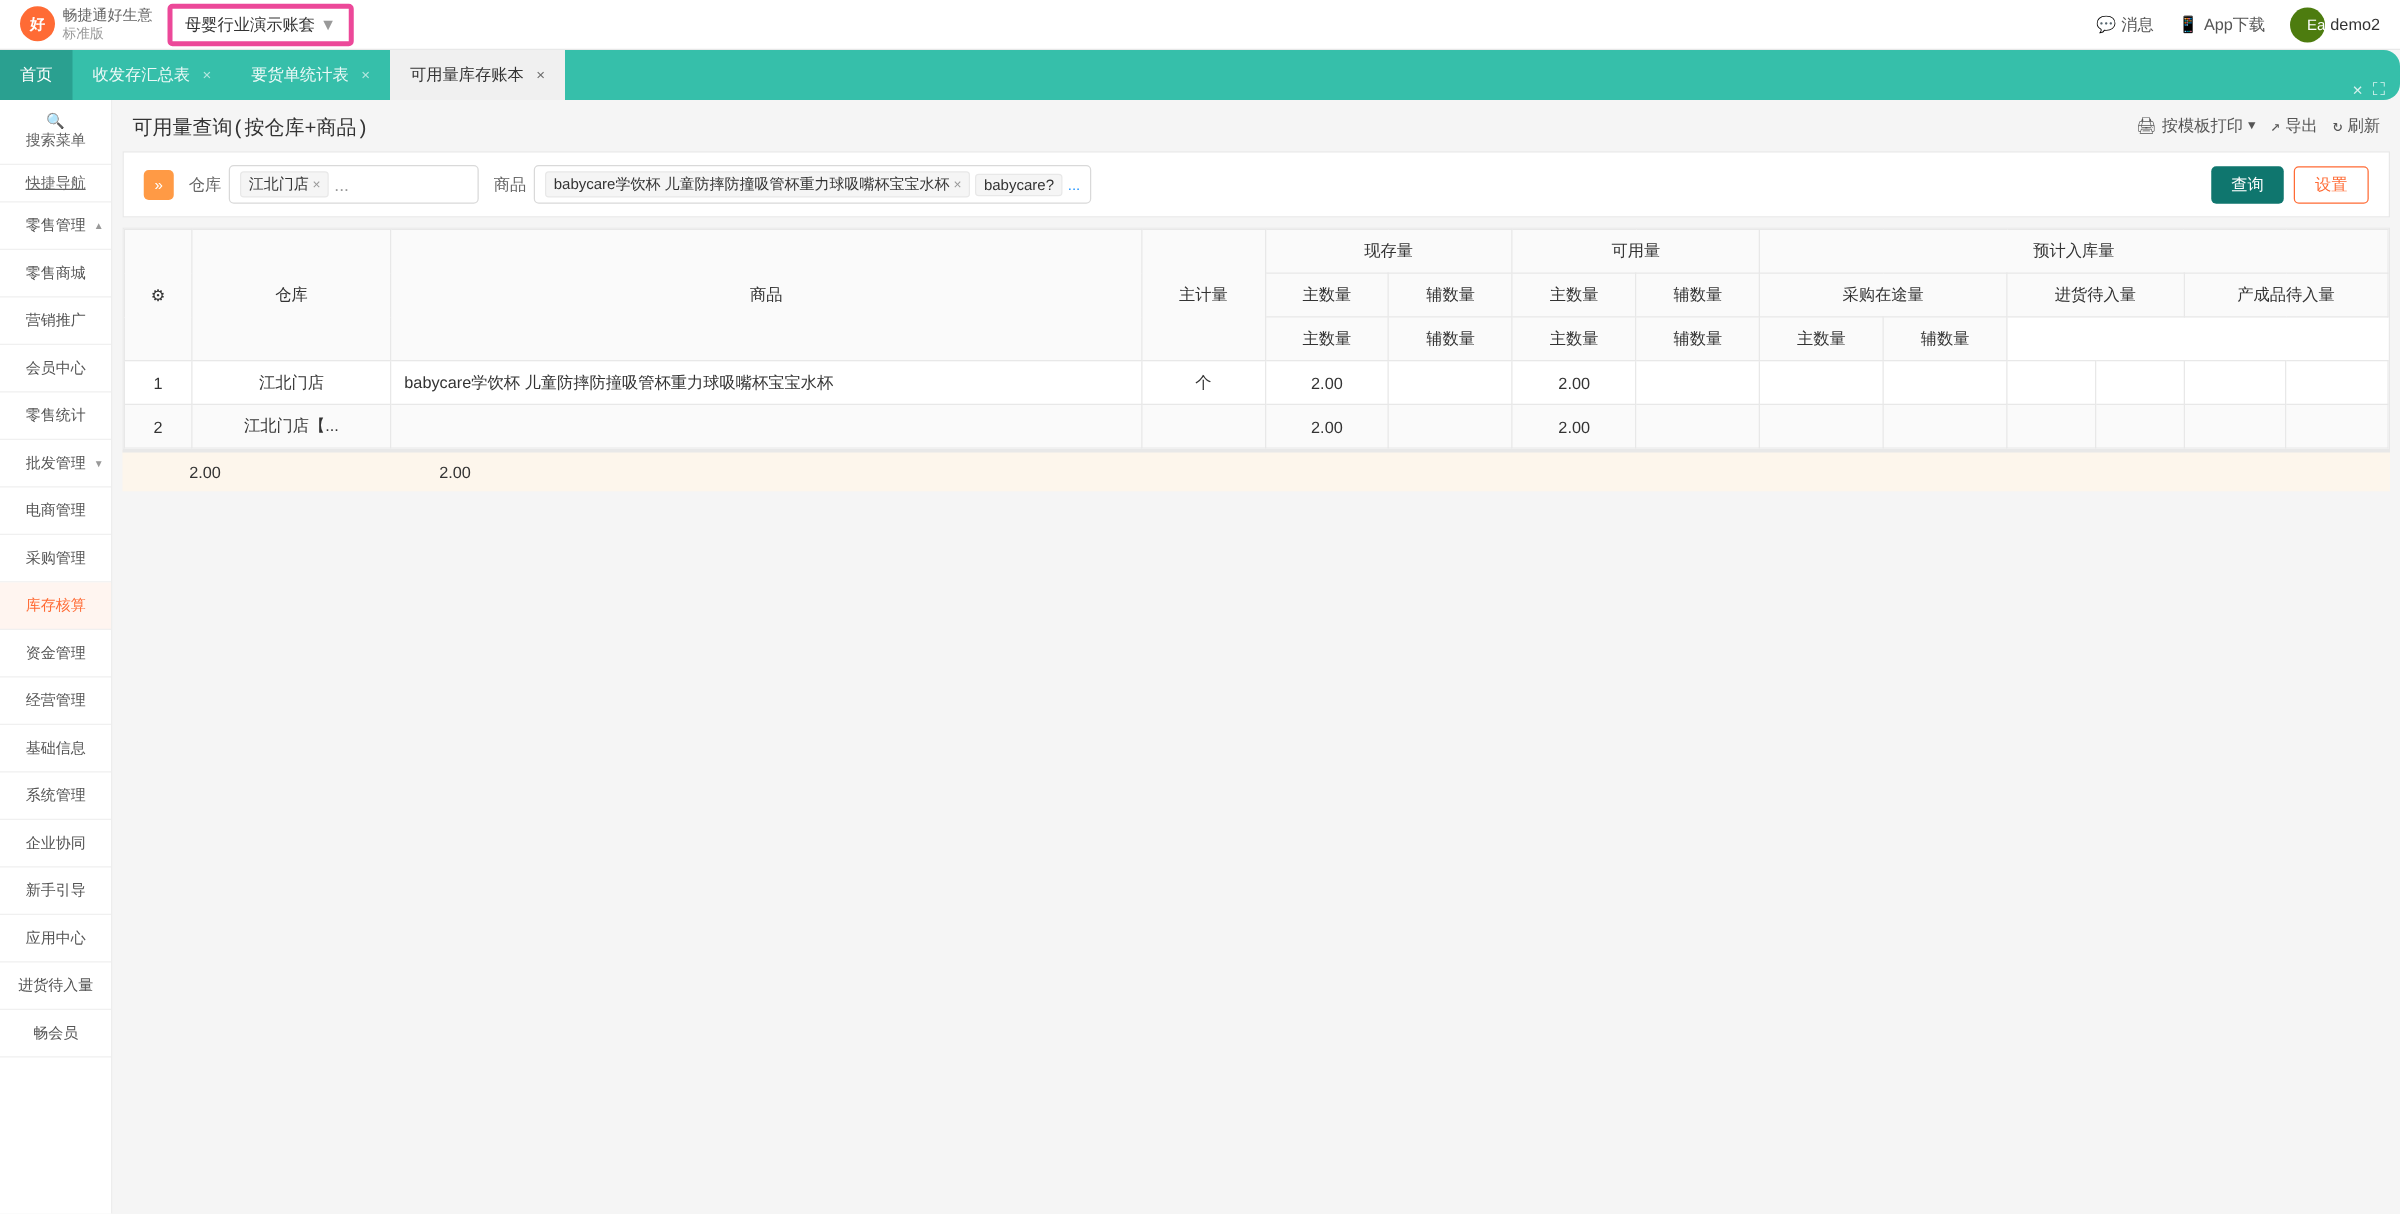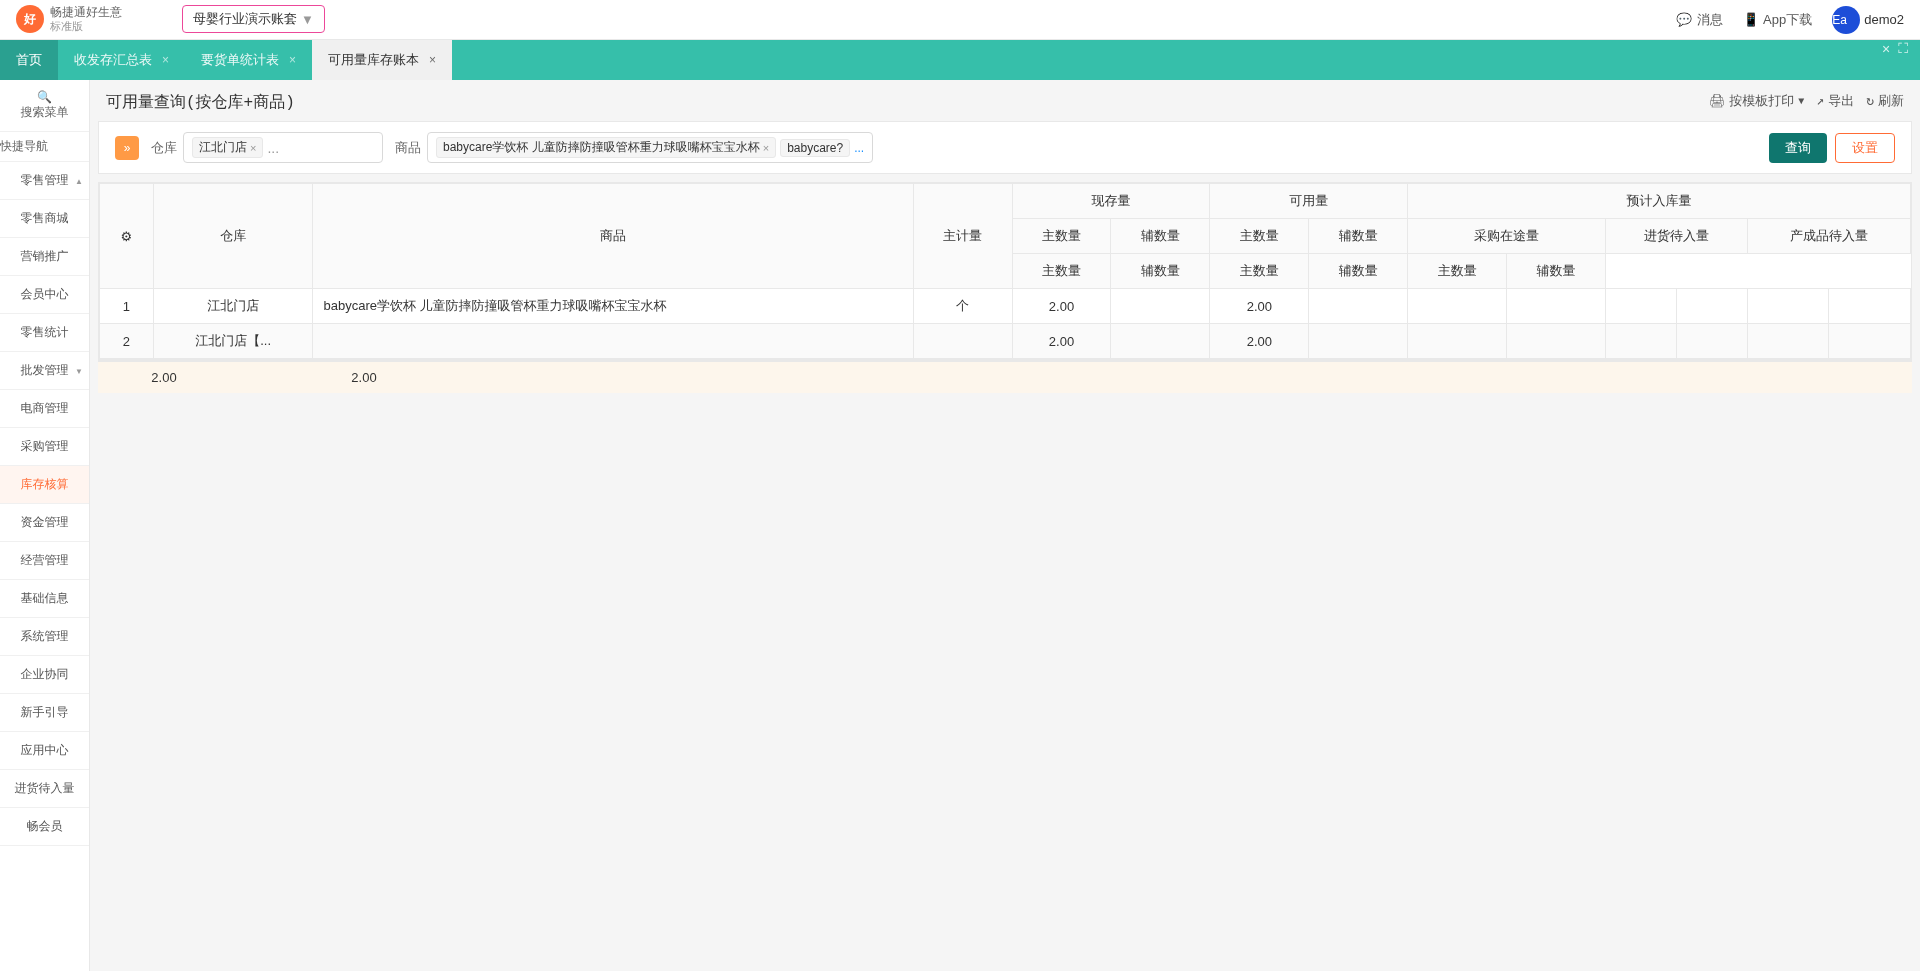--- a/index.html
+++ b/index.html
@@ -13,34 +13,35 @@
       align-items: center;
       justify-content: space-between;
       padding: 0 16px;
       border-bottom: 1px solid #e8e8e8;
     }
     .top-bar-left { display: flex; align-items: center; gap: 12px; }
     .logo-area { display: flex; align-items: center; gap: 6px; }
     .logo-icon { width: 28px; height: 28px; background: #ff6b35; border-radius: 50%; display: flex; align-items: center; justify-content: center; color: white; font-size: 12px; font-weight: bold; }
     .logo-text { font-size: 12px; color: #666; line-height: 1.2; }
     .logo-sub { font-size: 11px; color: #999; }
-    .industry-selector { display: flex; align-items: center; gap: 4px; border: 1px solid #ec4899; border-radius: 4px; padding: 4px 10px; cursor: pointer; font-size: 13px; color: #333; background: #fff; min-width: 140px; margin-left: 48px; }
+    .industry-selector { display: flex; align-items: center; gap: 4px; border: 4px solid #ec4899; border-radius: 4px; padding: 4px 10px; cursor: pointer; font-size: 13px; color: #333; background: #fff; min-width: 140px; }
     .top-bar-right { display: flex; align-items: center; gap: 20px; }
     .top-bar-action { display: flex; align-items: center; gap: 4px; cursor: pointer; color: #555; font-size: 13px; }
-    .user-avatar { width: 28px; height: 28px; border-radius: 50%; background: #1d4ed8; display: flex; align-items: center; justify-content: flex-start; color: white; font-size: 12px; }
+    .user-avatar { width: 28px; height: 28px; border-radius: 50%; background: #4d7c0f; display: flex; align-items: center; justify-content: flex-end; color: white; font-size: 12px; }
     .user-name { font-size: 13px; color: #333; cursor: pointer; }
 
     
     .nav-tabs {
       height: 40px;
       background: #36bfaa;
       display: flex;
-      align-items: flex-start;
+      align-items: flex-end;
       padding: 0 0 0 0;
       gap: 0;
+      border-radius: 13px;
     }
     .nav-tab {
       height: 40px;
       display: flex;
       align-items: center;
       padding: 0 16px;
       cursor: pointer;
       font-size: 13px;
       color: rgba(255,255,255,0.9);
       position: relative;
@@ -70,24 +71,25 @@
       padding: 10px 8px;
       font-size: 12px;
       color: #666;
       border-bottom: 1px solid #f0f0f0;
       cursor: pointer;
       text-align: center;
     }
     .sidebar-nav {
       padding: 6px 0;
       border-bottom: 1px solid #f0f0f0;
-      text-align: left;
+      text-align: center;
       font-size: 12px;
       color: #666;
       cursor: pointer;
+      text-decoration: underline;
     }
     .sidebar-item {
       padding: 10px 4px;
       text-align: center;
       font-size: 12px;
       color: #555;
       cursor: pointer;
       display: flex;
       flex-direction: column;
       align-items: center;

